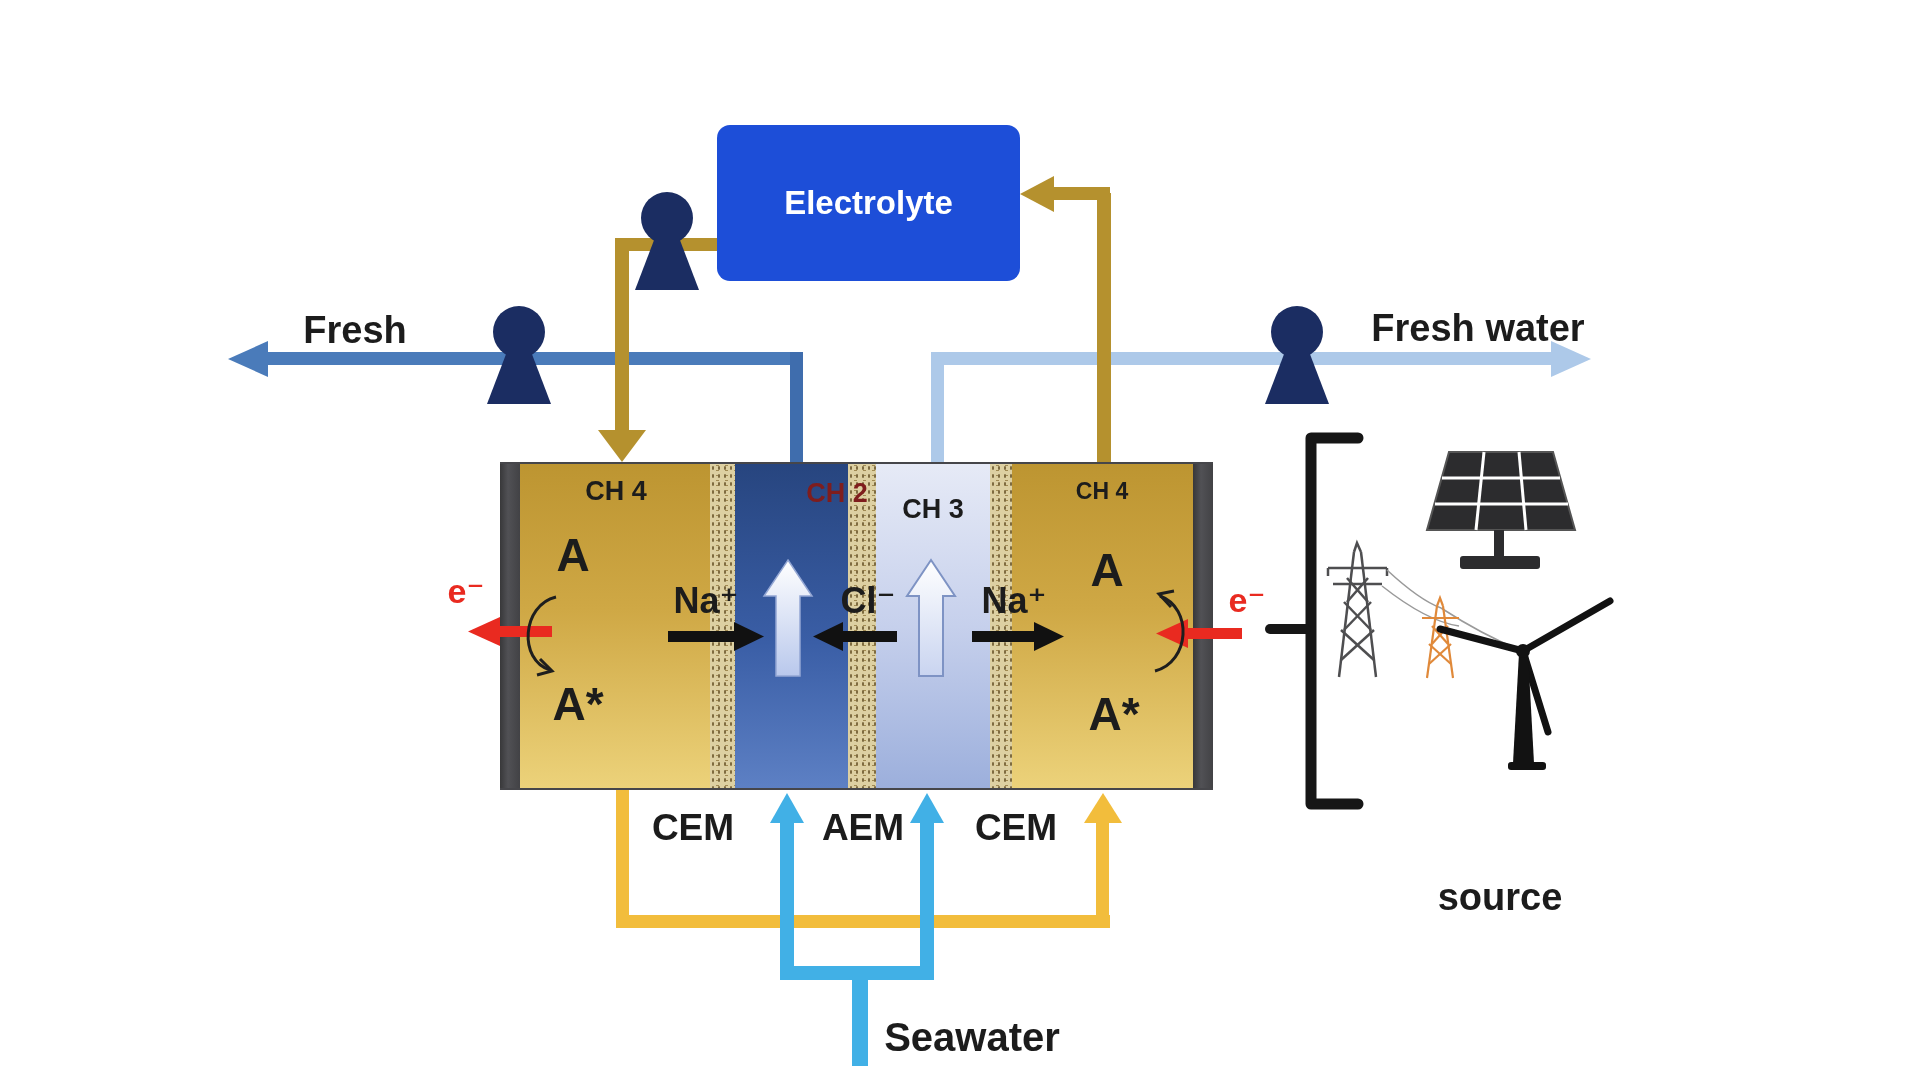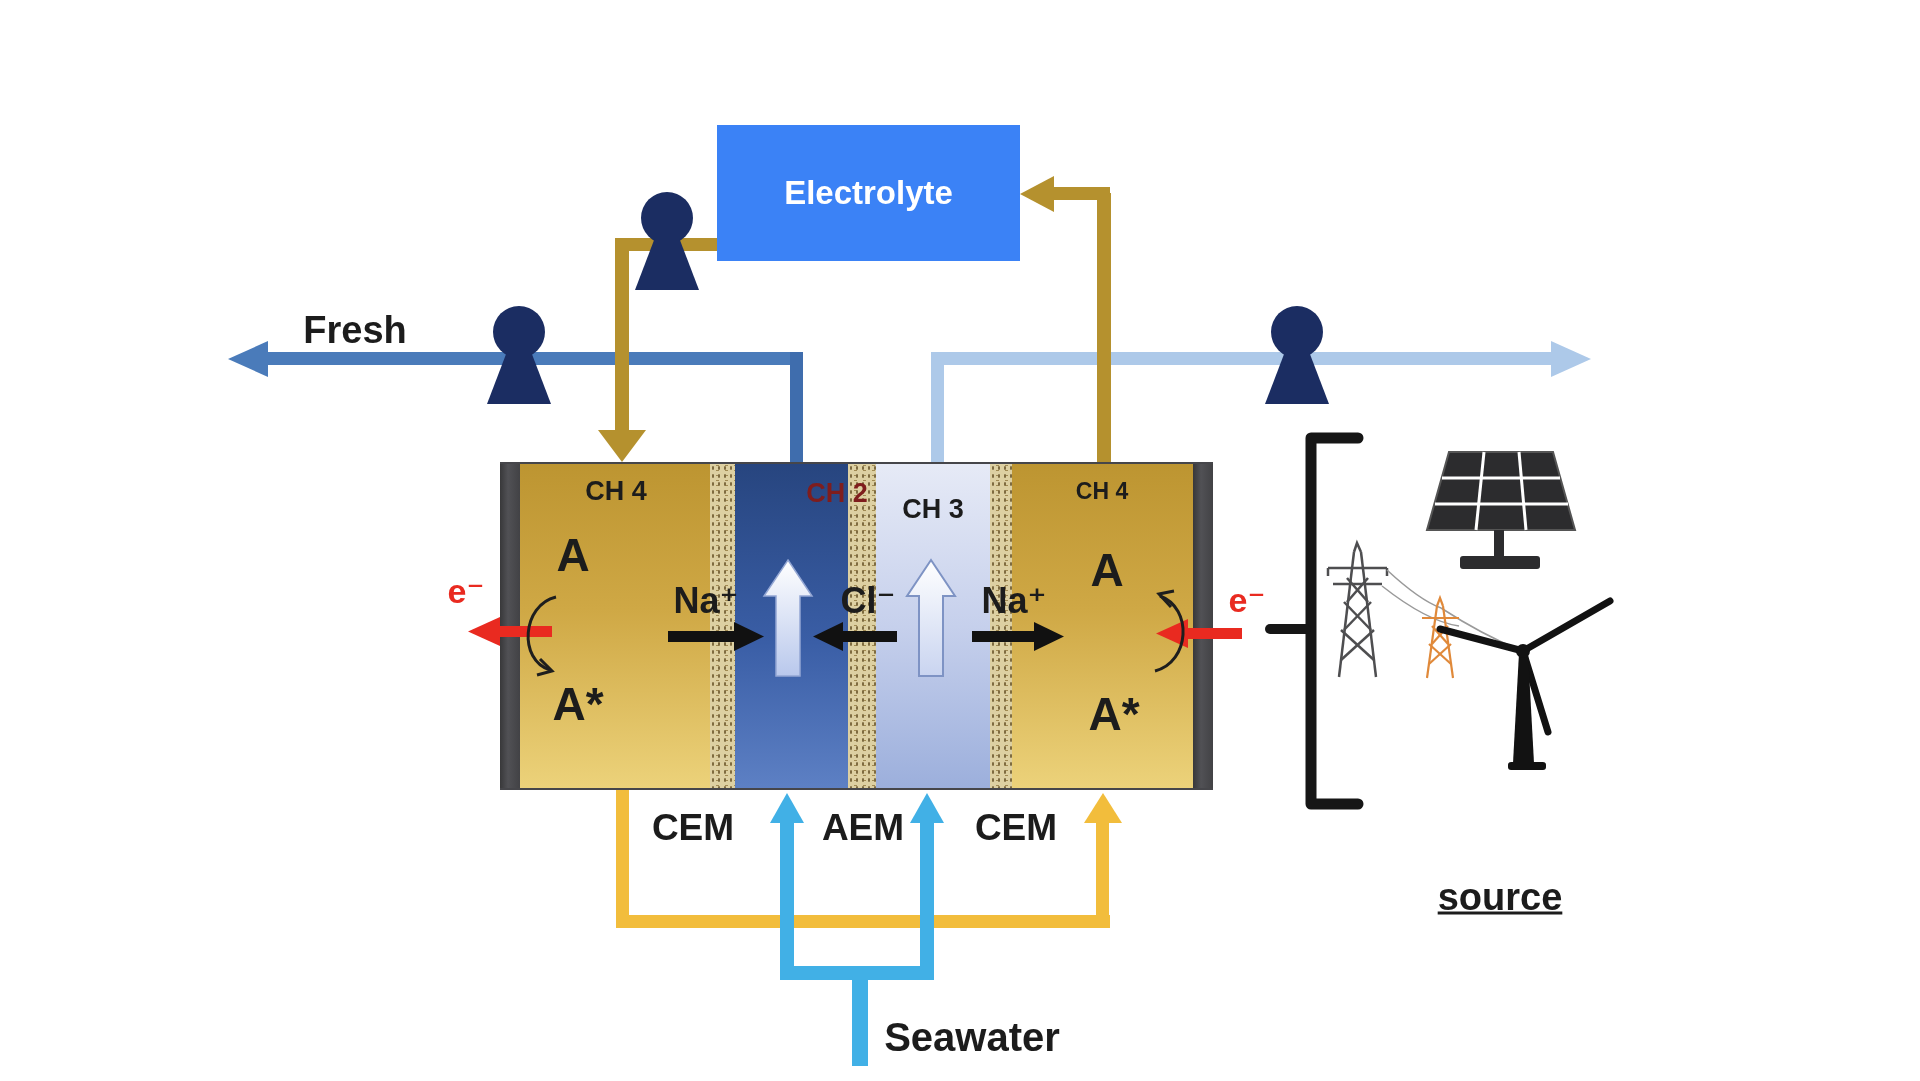--- a/index.html
+++ b/index.html
@@ -42,25 +42,26 @@
   <div class="ah right" style="left:1551px;top:341px;width:40px;height:36px;background:#adc9e9;"></div>
   <div class="rect" style="left:931px;top:352px;width:13px;height:112px;background:#adc9e9;"></div>
 
   <div class="rect" style="left:628px;top:238px;width:92px;height:13px;background:#b5912e;"></div>
   <div class="rect" style="left:615px;top:238px;width:14px;height:194px;background:#b5912e;"></div>
   <div class="ah down" style="left:598px;top:430px;width:48px;height:32px;background:#b5912e;"></div>
   <div class="rect" style="left:1097px;top:193px;width:14px;height:269px;background:#b5912e;"></div>
   <div class="rect" style="left:1052px;top:187px;width:58px;height:13px;background:#b5912e;"></div>
   <div class="ah left" style="left:1020px;top:176px;width:34px;height:36px;background:#b5912e;"></div>
 
-  <div class="rect" style="left:717px;top:125px;width:303px;height:136px;background:#3b82f6;">
+  <div class="rect" style="left:717px;top:125px;width:303px;height:156px;background:#1d4ed8;border-radius:13px;">
     <div class="lbl" style="left:50%;top:50%;font-size:33px;color:#ffffff;">Electrolyte</div>
   </div>
 
   <div class="lbl" style="left:355px;top:330px;font-size:38px;">Fresh</div>
+  <div class="lbl" style="left:1478px;top:328px;font-size:38px;">Fresh water</div>
 
   <div class="pump" style="left:487px;top:306px;">
     <div class="pc" style="background:#1b2d62;"></div>
     <div class="pb" style="background:#1b2d62;"></div>
   </div>
   <div class="pump" style="left:1265px;top:306px;">
     <div class="pc" style="background:#1b2d62;"></div>
     <div class="pb" style="background:#1b2d62;"></div>
   </div>
   <div class="pump" style="left:635px;top:192px;">
@@ -119,21 +120,21 @@
   <div class="ah up" style="left:1084px;top:793px;width:38px;height:30px;background:#f2bd3c;"></div>
 
   <div class="rect" style="left:780px;top:822px;width:14px;height:158px;background:#41b0e6;"></div>
   <div class="ah up" style="left:770px;top:793px;width:34px;height:30px;background:#41b0e6;"></div>
   <div class="rect" style="left:920px;top:822px;width:14px;height:158px;background:#41b0e6;"></div>
   <div class="ah up" style="left:910px;top:793px;width:34px;height:30px;background:#41b0e6;"></div>
   <div class="rect" style="left:780px;top:966px;width:154px;height:14px;background:#41b0e6;"></div>
   <div class="rect" style="left:852px;top:966px;width:16px;height:100px;background:#41b0e6;"></div>
   <div class="lbl" style="left:972px;top:1037px;font-size:40px;">Seawater</div>
 
-  <div class="lbl" style="left:1500px;top:897px;font-size:38px;text-decoration:underline;">source</div>
+  <div class="lbl" style="left:1500px;top:897px;font-size:38px;">source</div>
 
   <svg class="overlay" width="1920" height="1081" viewBox="0 0 1920 1081">
     <defs>
       <linearGradient id="upg1" x1="0" y1="1" x2="0" y2="0">
         <stop offset="0" stop-color="#b9c8ec"></stop>
           <stop offset="1" stop-color="#ffffff"></stop>
       </linearGradient>
       <linearGradient id="upg2" x1="0" y1="1" x2="0" y2="0">
         <stop offset="0" stop-color="#c9d4f0"></stop>
           <stop offset="1" stop-color="#ffffff"></stop>

